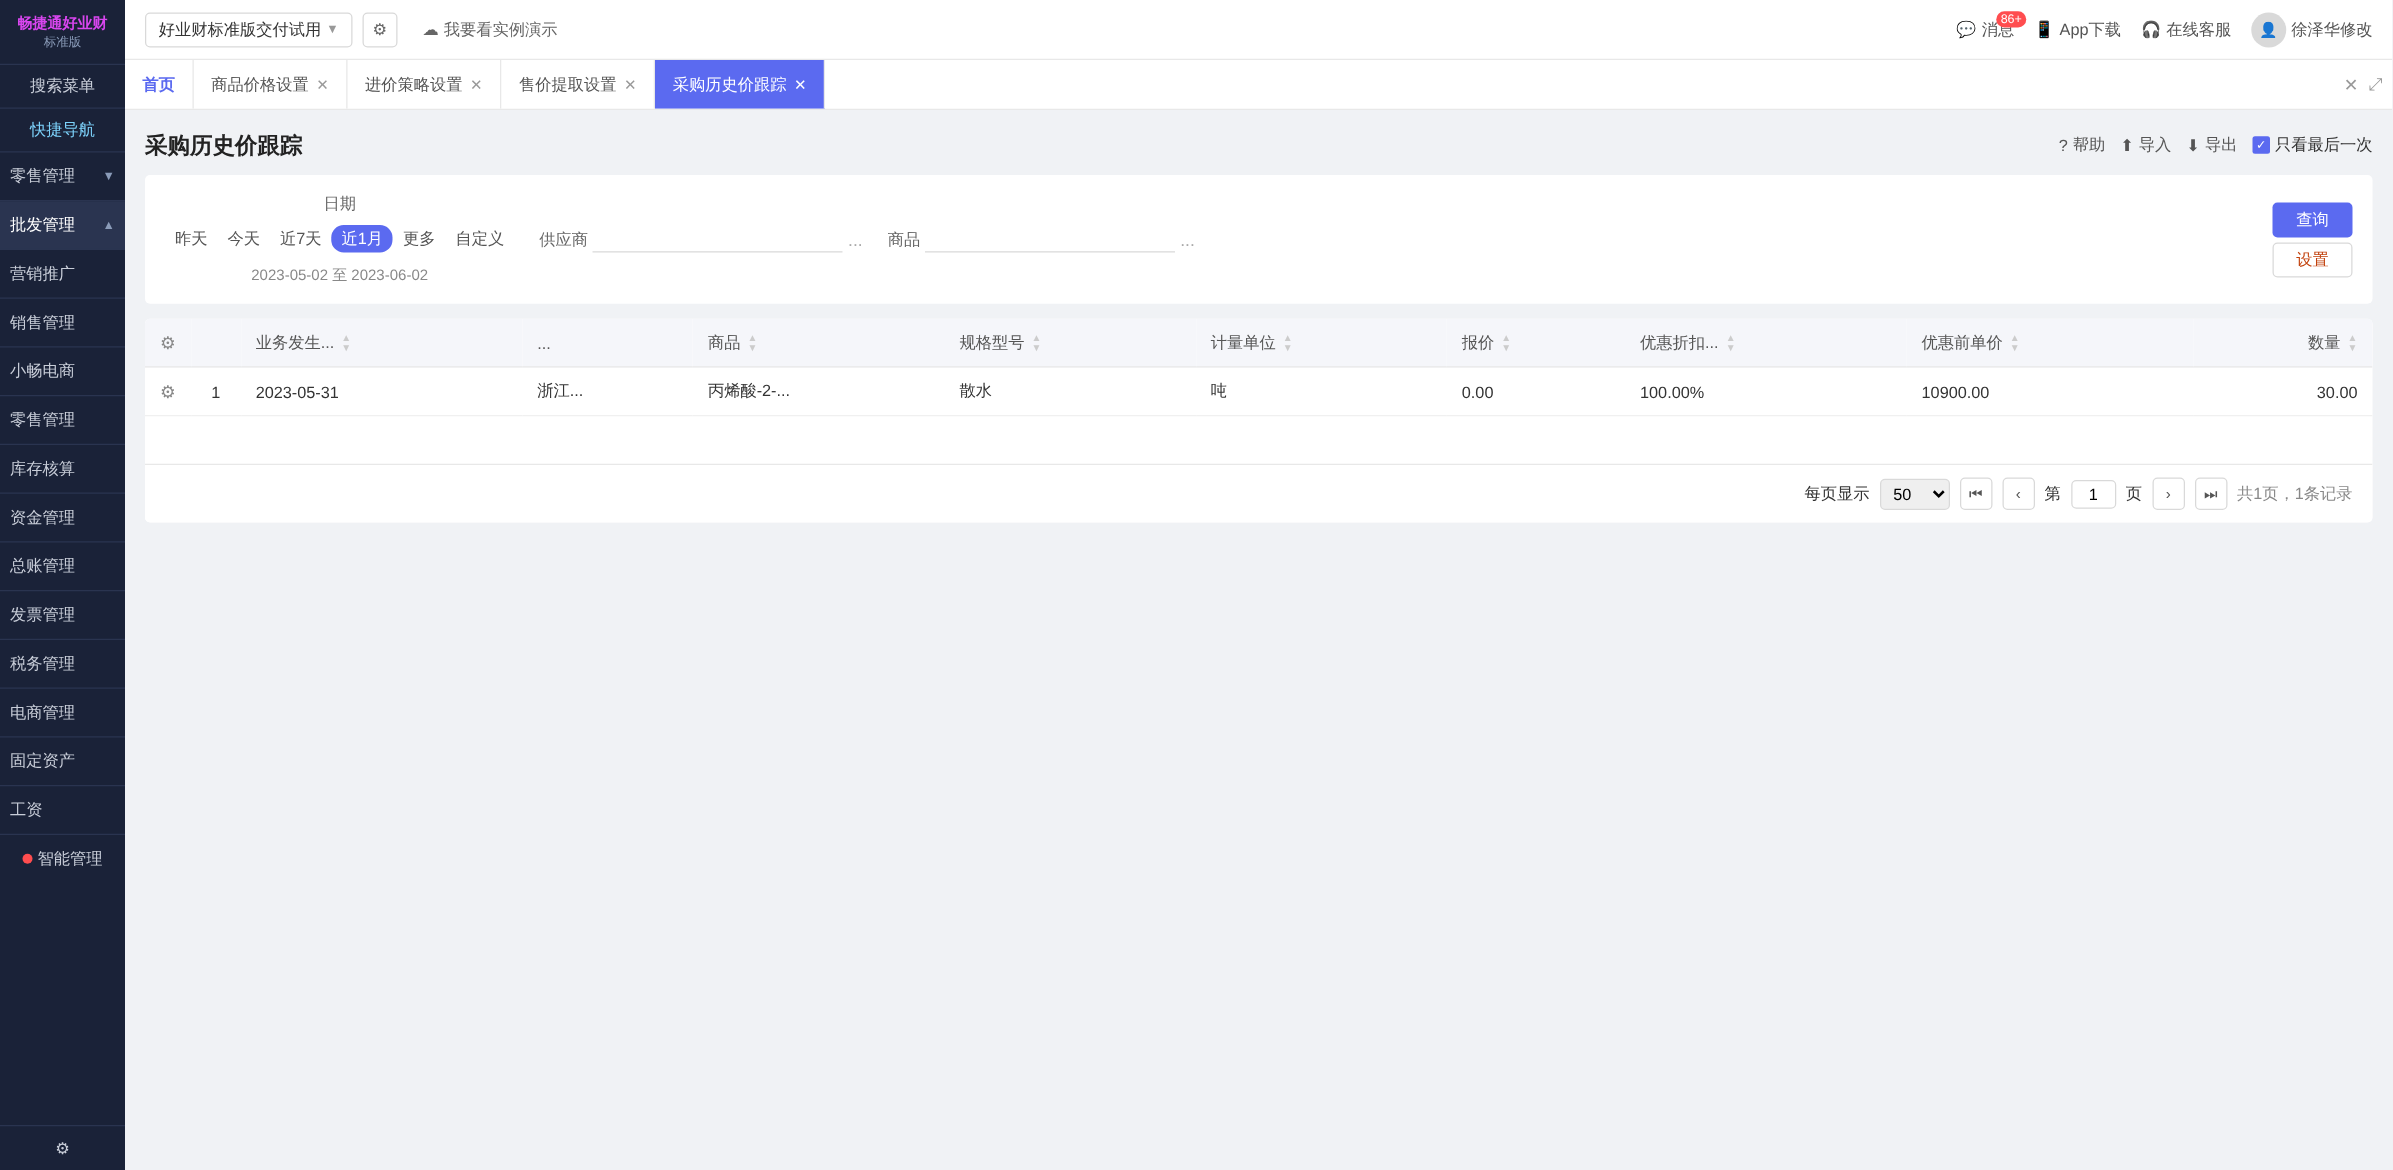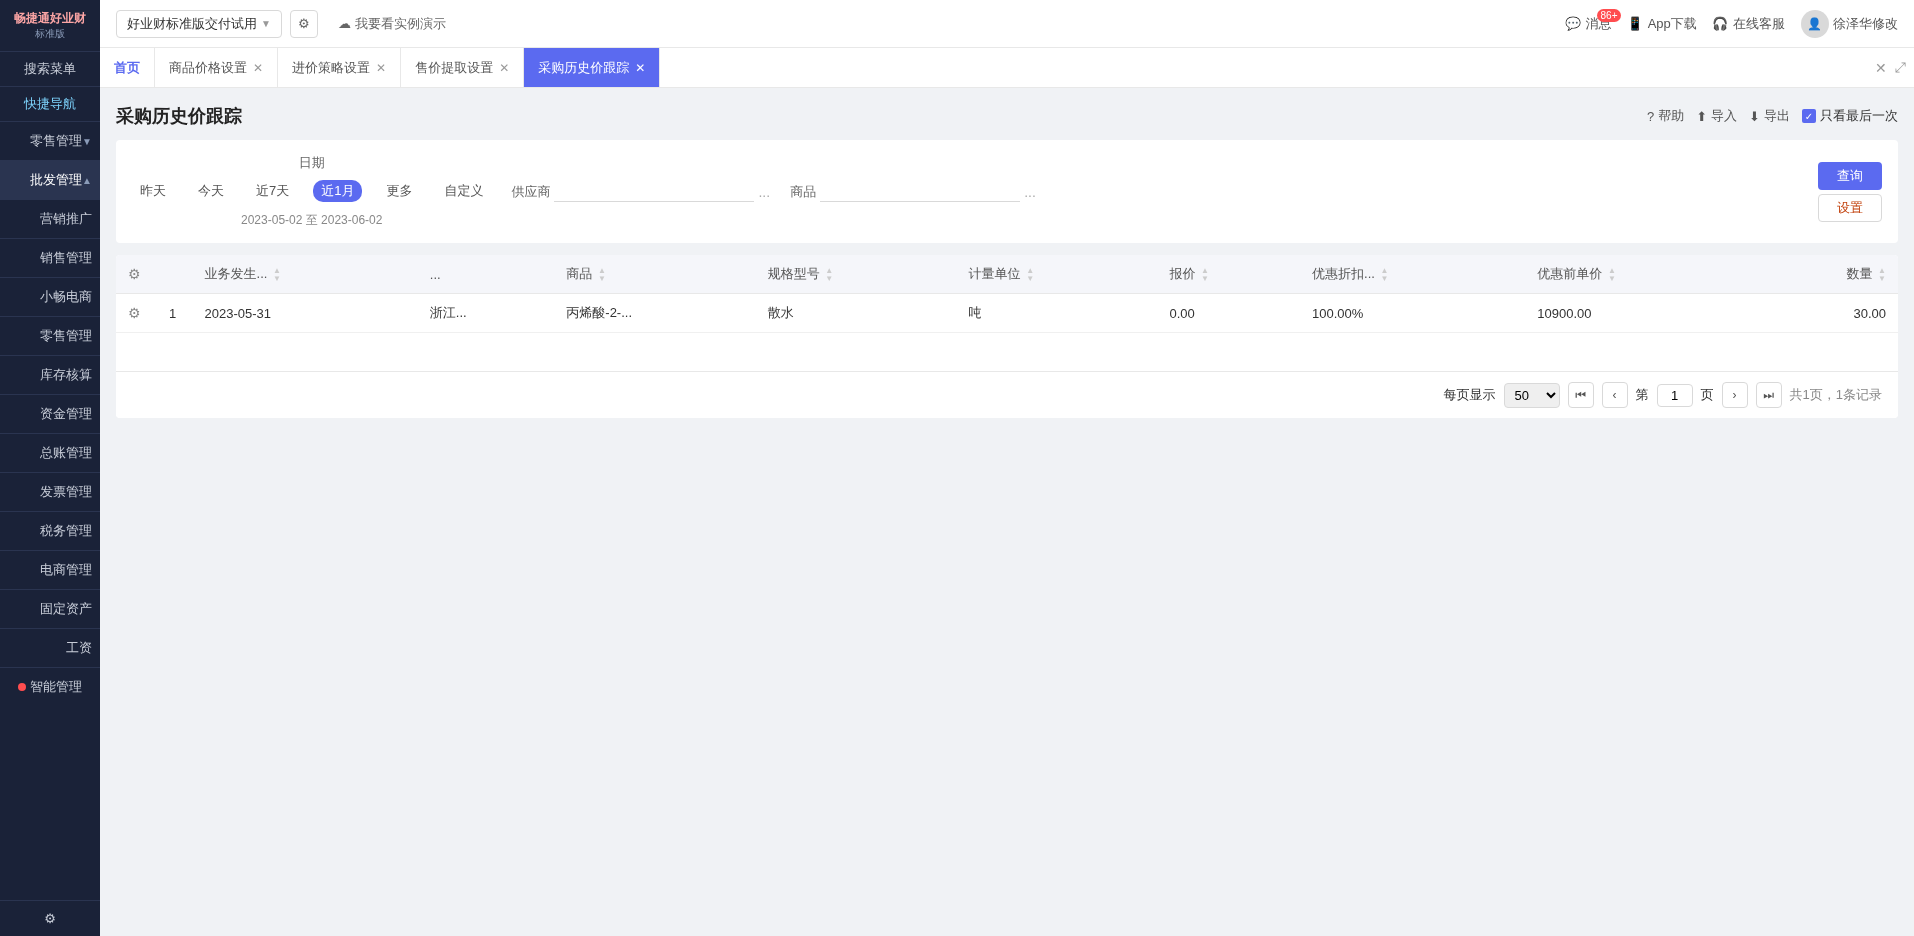--- a/index.html
+++ b/index.html
@@ -20,21 +20,21 @@
       padding: 10px 8px;
       background: #1a2238;
       border-bottom: 1px solid #2a3450;
       display: flex;
       flex-direction: column;
       align-items: center;
       min-height: 52px;
       justify-content: center;
     }
     .sidebar-logo .logo-text {
-      color: #fca5a5;
+      color: #d946ef;
       font-size: 12px;
       font-weight: bold;
       text-align: center;
       line-height: 1.4;
     }
     .sidebar-logo .logo-sub {
       color: #8a9bb8;
       font-size: 10px;
     }
     .sidebar-search {
@@ -57,21 +57,21 @@
       padding: 10px 8px;
       text-align: center;
       cursor: pointer;
       color: #c8cdd8;
       font-size: 13px;
       display: flex;
       align-items: center;
       justify-content: space-between;
       border-bottom: 1px solid #2a3450;
     }
-    .sidebar-item .item-label { flex: 1; text-align: right; }
+    .sidebar-item .item-label { flex: 1; text-align: left; }
     .sidebar-item .arrow { font-size: 10px; color: #8a9bb8; }
     .sidebar-item.active { background: #2a3450; color: #fff; }
     .sidebar-bottom {
       margin-top: auto;
       padding: 10px 8px;
       text-align: center;
       cursor: pointer;
       color: #c8cdd8;
       font-size: 13px;
       border-top: 1px solid #2a3450;
@@ -292,21 +292,21 @@
       flex-direction: column;
     }
     .filter-label {
       color: #666;
       font-size: 13px;
       white-space: nowrap;
     }
     .date-options {
       display: flex;
       align-items: center;
-      gap: 16px;
+      gap: 0;
     }
     .date-opt {
       padding: 2px 8px;
       cursor: pointer;
       font-size: 13px;
       color: #555;
       border-radius: 10px;
     }
     .date-opt.active {
       background: #5b6af0;

